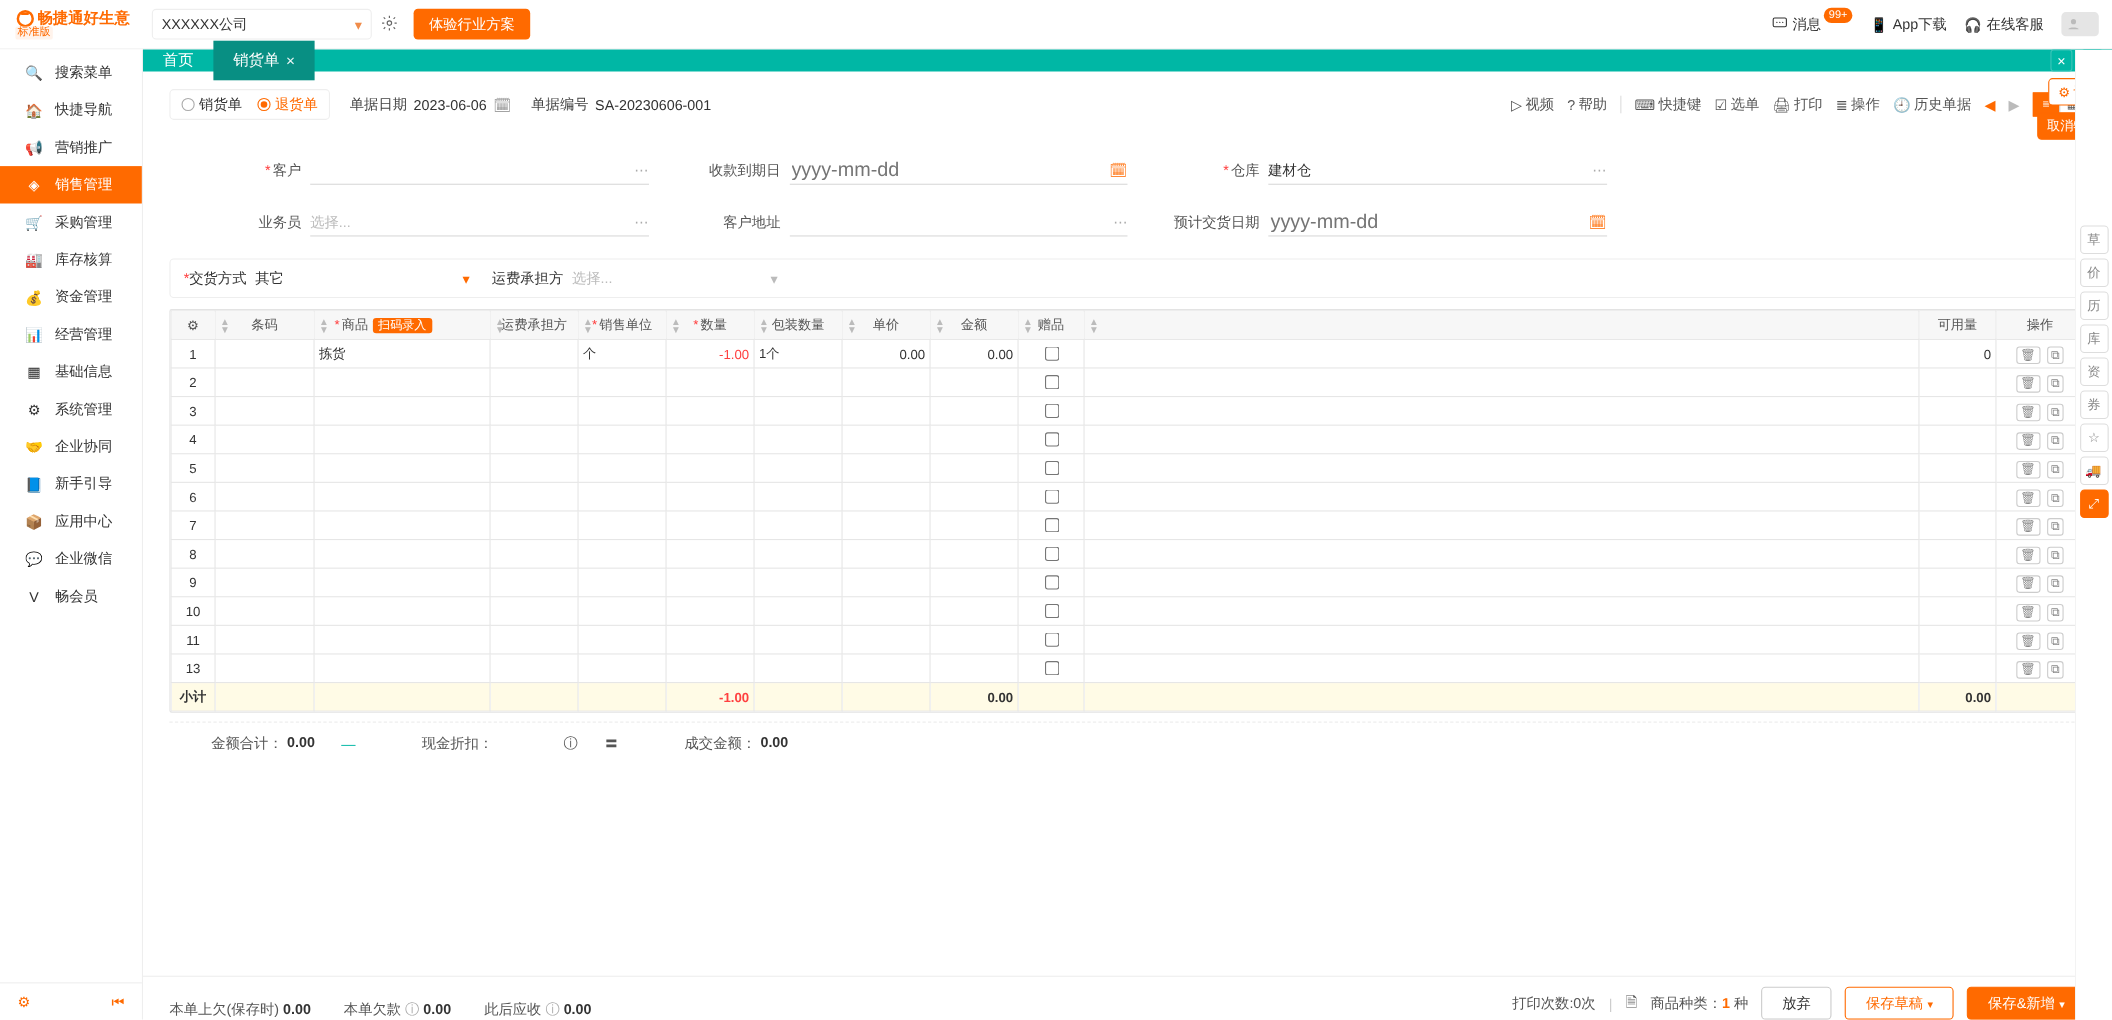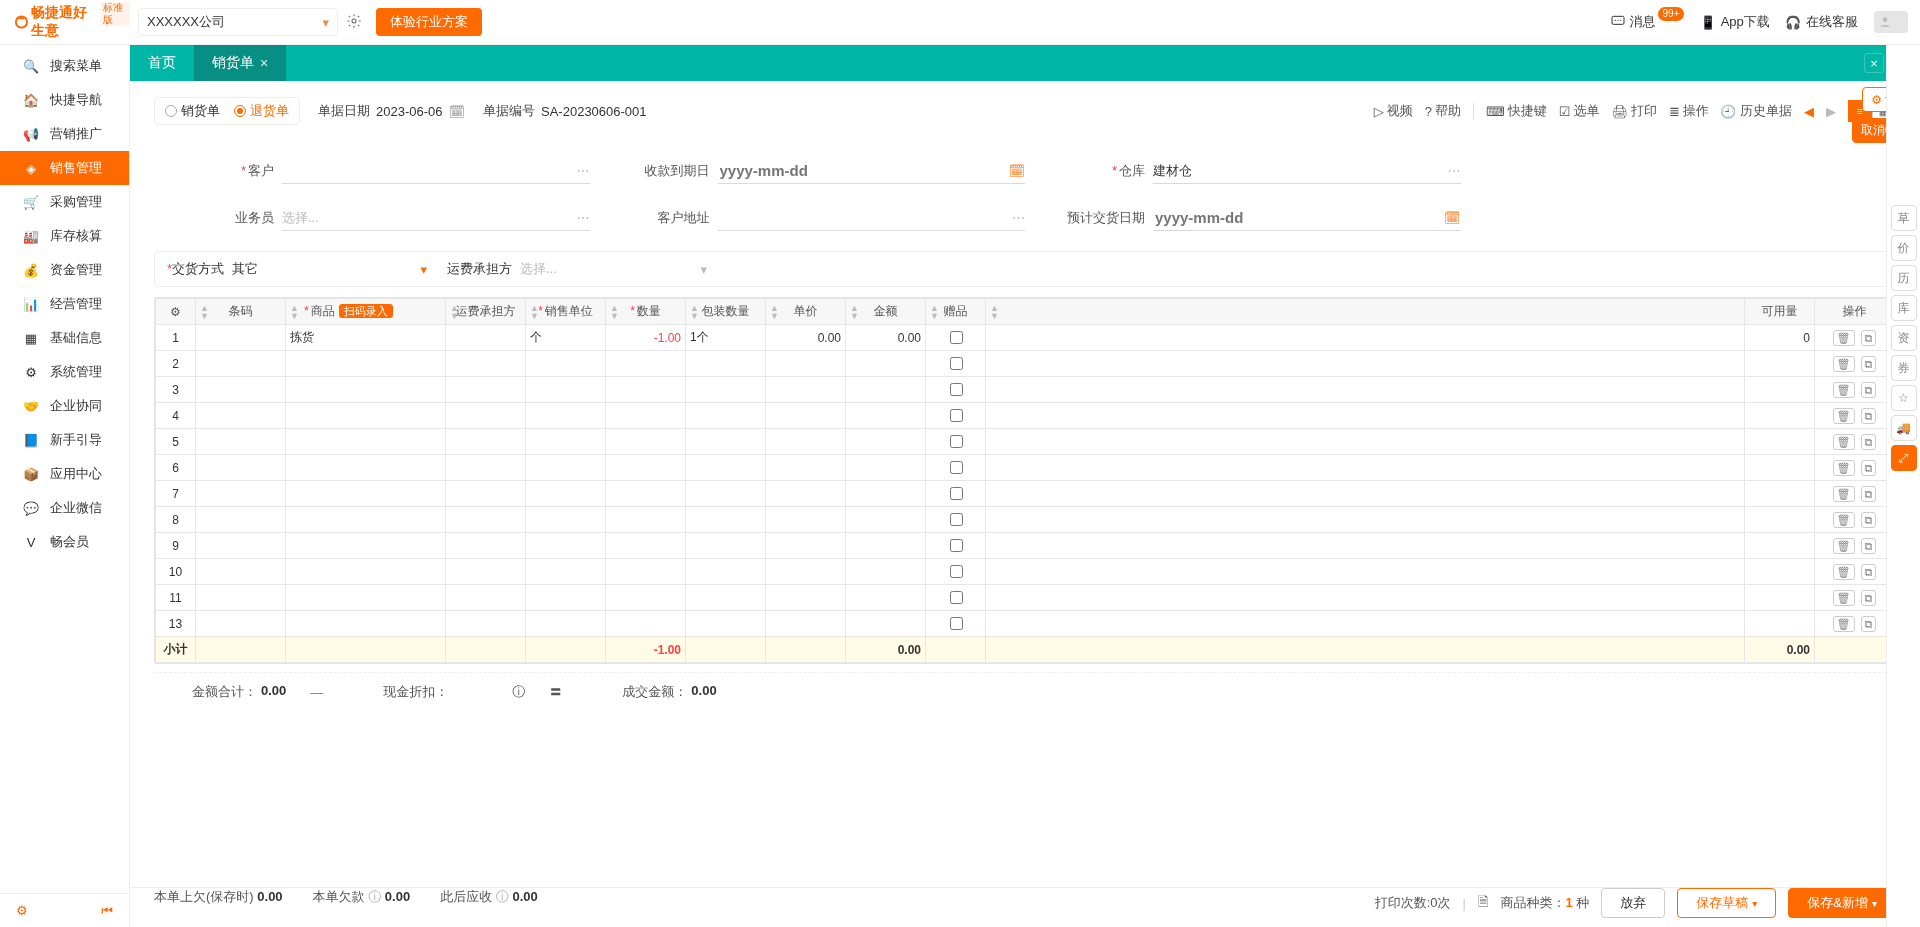--- a/index.html
+++ b/index.html
@@ -26,21 +26,21 @@
   .app-header {
     display: flex;
     align-items: center;
     height: 45px;
     border-bottom: 1px solid #eee;
     padding: 0 12px 0 0;
   }
   .logo-area {
     width: 130px;
     display: flex;
-    flex-direction: row;
+    flex-direction: column;
     align-items: flex-start;
     justify-content: center;
     padding-left: 14px;
   }
   .logo-main {
     color: var(--orange);
     font-weight: 600;
     font-size: 14px;
     display: flex;
     align-items: center;
@@ -138,21 +138,21 @@
     height: 34px;
     border-top: 1px solid #eee;
     display: flex; align-items: center; justify-content: space-between;
     padding: 0 16px;
     color: var(--orange);
   }
   
   .main { flex: 1; display: flex; flex-direction: column; min-width: 0; position: relative;}
   .tab-bar {
     background: var(--teal);
-    height: 36px;
+    height: 20px;
     display: flex;
     align-items: center;
     color: #fff;
     padding: 0 8px 0 0;
     position: relative;
   }
   .tab {
     height: 36px;
     padding: 0 18px;
     display: flex;
@@ -227,23 +227,22 @@
     flex:1;
     border:none;
     border-bottom:1px solid var(--grey-border);
     height: 26px;
     display:flex; align-items:center; justify-content: space-between;
     color:#333;
     position:relative;
     min-width: 0;
   }
   .form-input input {
-    border:none; outline:none; width:100%; font-size:15px; color:#3b82f6;
+    border:none; outline:none; width:100%; font-size:18px; color:#3b82f6;
     background: transparent;
-    font-weight: bold;
   }
   .form-input .ph { color:#bbb; }
   .form-input .picker { color:#aaa; cursor:pointer; font-size:13px;}
   .form-input .cal { color: var(--orange); cursor:pointer;}
   
   .ship-row {
     display:flex; align-items:center; gap: 20px;
     border:1px solid #eee; border-radius:4px;
     padding: 8px 12px;
     margin: 10px 0;
@@ -304,21 +303,21 @@
     color:#555; padding: 10px 2px;
     border-top: 1px dashed #eee;
     margin-top: 8px;
   }
   .summary-row .kv { display:flex; align-items:flex-start; gap:4px;margin-left:36px;}
   .summary-row .val { color:#333; font-weight:600;}
   .doc-footer {
     border-top:1px solid #eee;
     height: 40px;
     padding: 0 24px;
-    display:flex; align-items:flex-start; gap: 30px; color:#555;
+    display:flex; align-items:flex-end; gap: 30px; color:#555;
     background:#fff;
     position: sticky;
     bottom:0;
   }
   .doc-footer .val { color:#333; font-weight:600;}
   .doc-footer .right { margin-left:auto; display:flex; align-items:center; gap: 12px;}
   .doc-footer .kind-num { color: var(--orange); font-weight:600;}
   .btn {
     border:1px solid #ccc; background:#fff; color:#333;
     border-radius:4px; height: 30px; padding:0 18px; cursor:pointer; font-size:13px;

